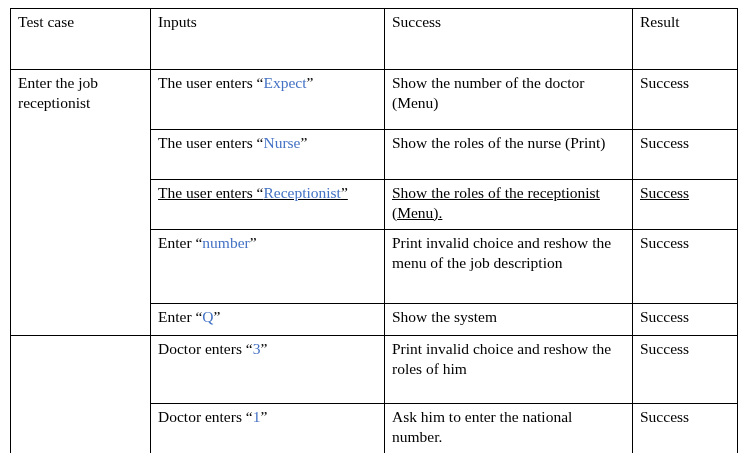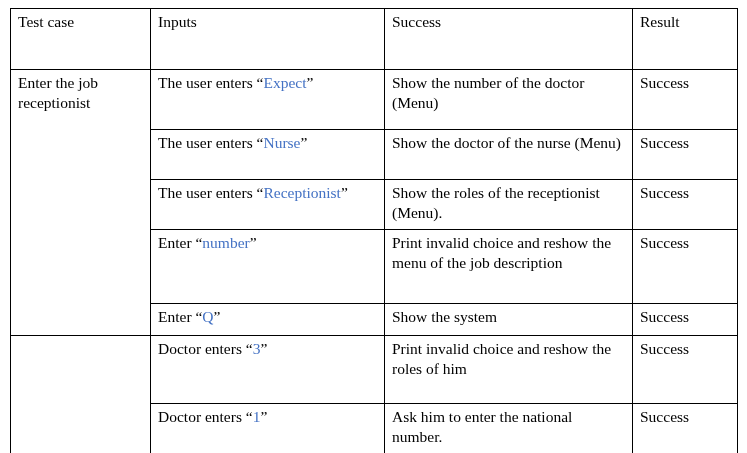--- a/index.html
+++ b/index.html
@@ -57,21 +57,21 @@
     padding-left: 14px;
     padding-right: 4px;
     line-height: 1.32;
   }
   td.vmid { vertical-align: middle; }
 
   .blue { color: #4472c4; }
 
   .r1 td { height: 53px; }
   .r2 td { height: 43px; }
-  .r3 td { height: 43px; }
+  .r3 td { height: 43px; text-decoration: underline; }
   .r4 td { height: 67px; }
   .r5 td { height: 25px; }
   .r6 td { height: 61px; }
   .r7 td { height: 62px; }
 
   .thick-top td, .thick-top th { border-top: 2px solid #000; font-family: Liberation Serif, serif; }
   .cellpad-expect { padding-left: 8px; }
 </style>
 </head>
 <body>
@@ -94,21 +94,21 @@
     </thead>
     <tbody>
       <tr class="r1">
         <td class="merged" rowspan="5">Enter the job receptionist</td>
         <td><span>The user enters “</span><span class="blue">Expect</span><span>”</span></td>
         <td class="cellpad-expect">Show the number of the doctor (Menu)</td>
         <td>Success</td>
       </tr>
       <tr class="r2">
         <td><span>The user enters “</span><span class="blue">Nurse</span><span>”</span></td>
-        <td class="cellpad-expect">Show the doctor of the nurse (Menu)</td>
+        <td class="cellpad-expect">Show the roles of the nurse (Print)</td>
         <td>Success</td>
       </tr>
       <tr class="r3">
         <td><span>The user enters “</span><span class="blue">Receptionist</span><span>”</span></td>
         <td class="cellpad-expect">Show the roles of the receptionist (Menu).</td>
         <td>Success</td>
       </tr>
       <tr class="r4">
         <td class="vmid"><span>Enter “</span><span class="blue">number</span><span>”</span></td>
         <td class="cellpad-expect">Print invalid choice and reshow the menu of the job description</td>

